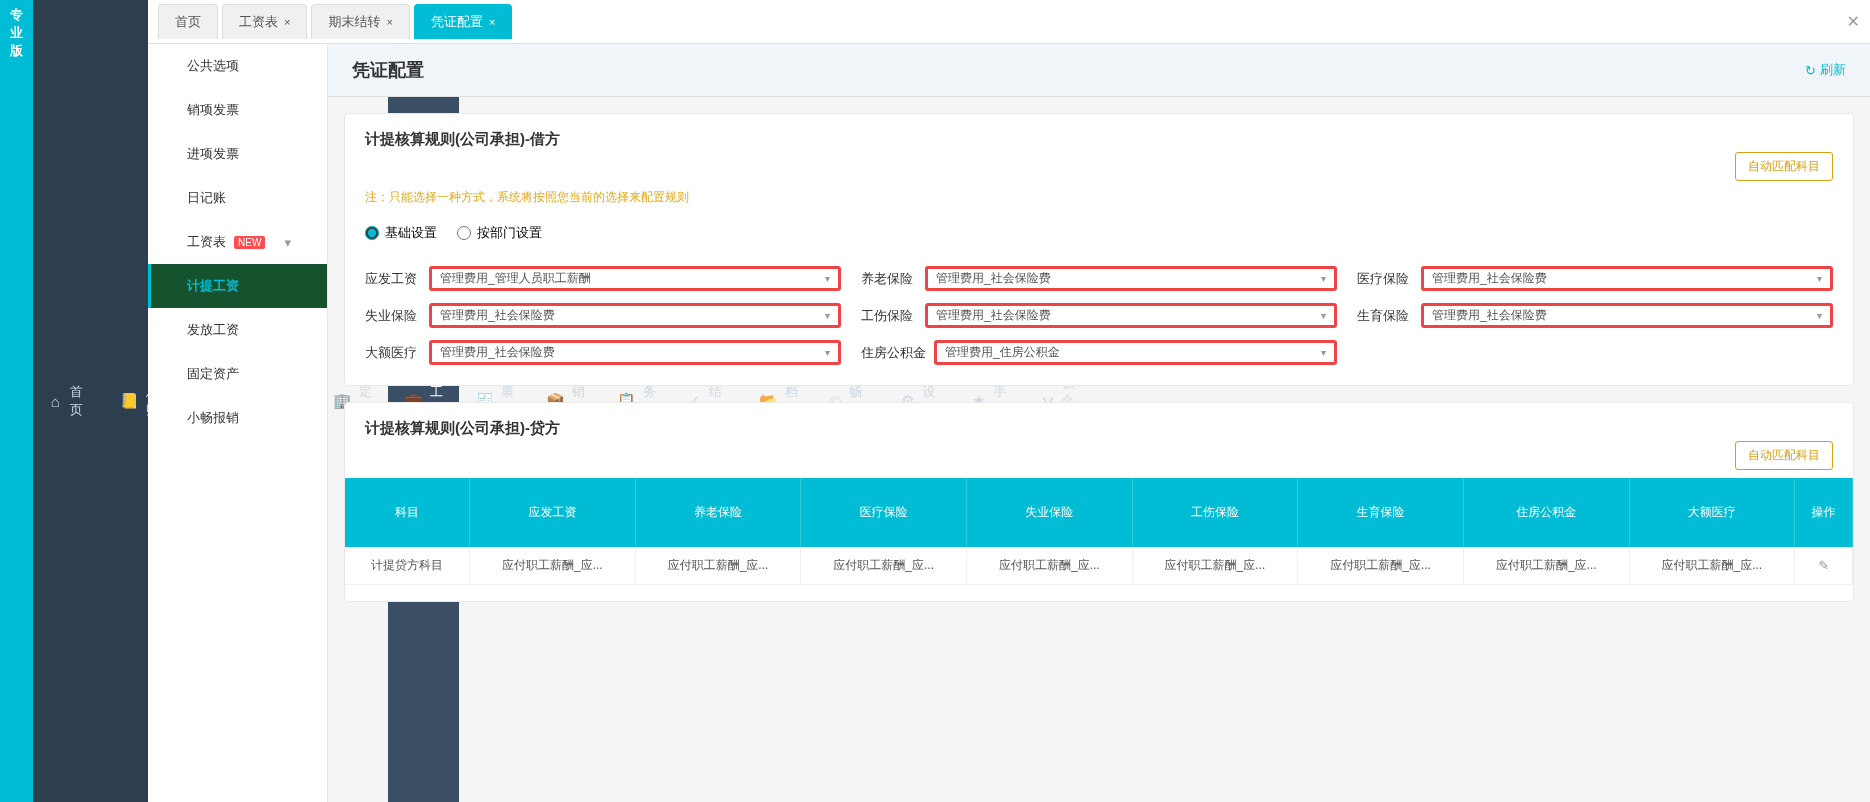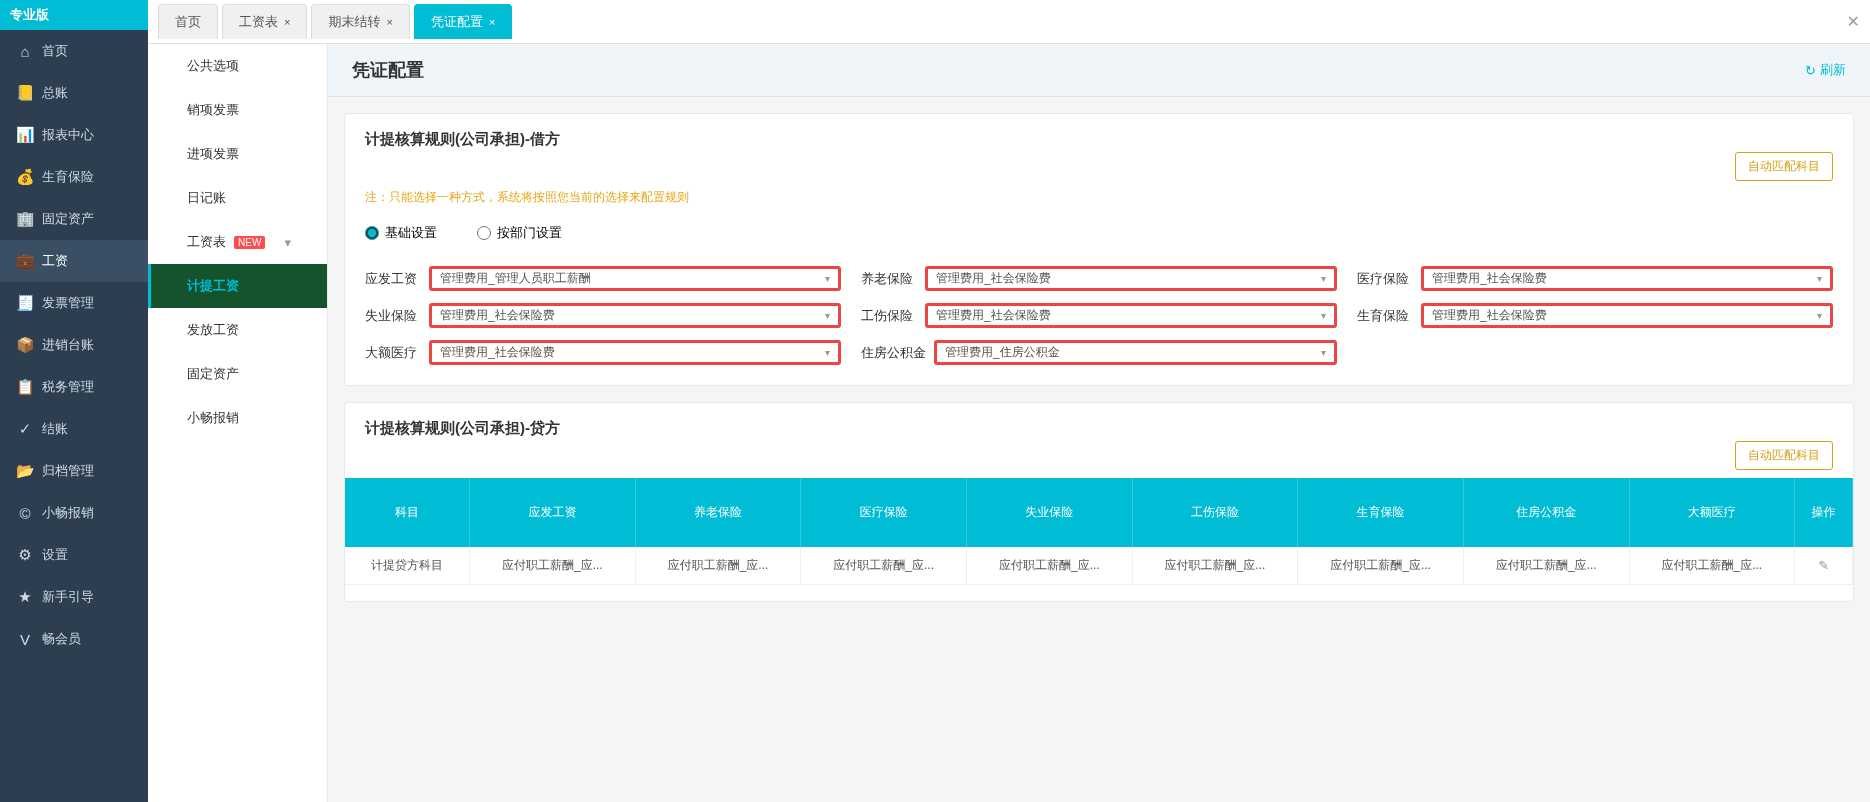--- a/index.html
+++ b/index.html
@@ -3,21 +3,21 @@
   <meta charset="utf-8">
   <style>
     * { box-sizing: border-box; margin: 0; padding: 0; }
     body { font-family: "Microsoft YaHei", "PingFang SC", sans-serif; font-size: 13px; background: #f5f5f5; display: flex; height: 802px; overflow: hidden; }
 
     
     .sidebar {
       width: 148px;
       background: #2d3e50;
       display: flex;
-      flex-direction: column;
+      flex-direction: row;
       height: 100%;
       flex-shrink: 0;
     }
     .sidebar-header {
       background: #00bcd4;
       color: #fff;
       font-size: 13px;
       padding: 6px 10px;
       font-weight: bold;
     }
@@ -177,21 +177,21 @@
     }
     .warning-text {
       color: #e6a817;
       font-size: 12px;
       padding: 0 20px 10px;
     }
 
     
     .radio-group {
       display: flex;
-      gap: 40px;
+      gap: 20px;
       padding: 8px 20px 16px;
     }
     .radio-label {
       display: flex;
       align-items: center;
       gap: 6px;
       cursor: pointer;
       font-size: 13px;
     }
     .radio-input {

